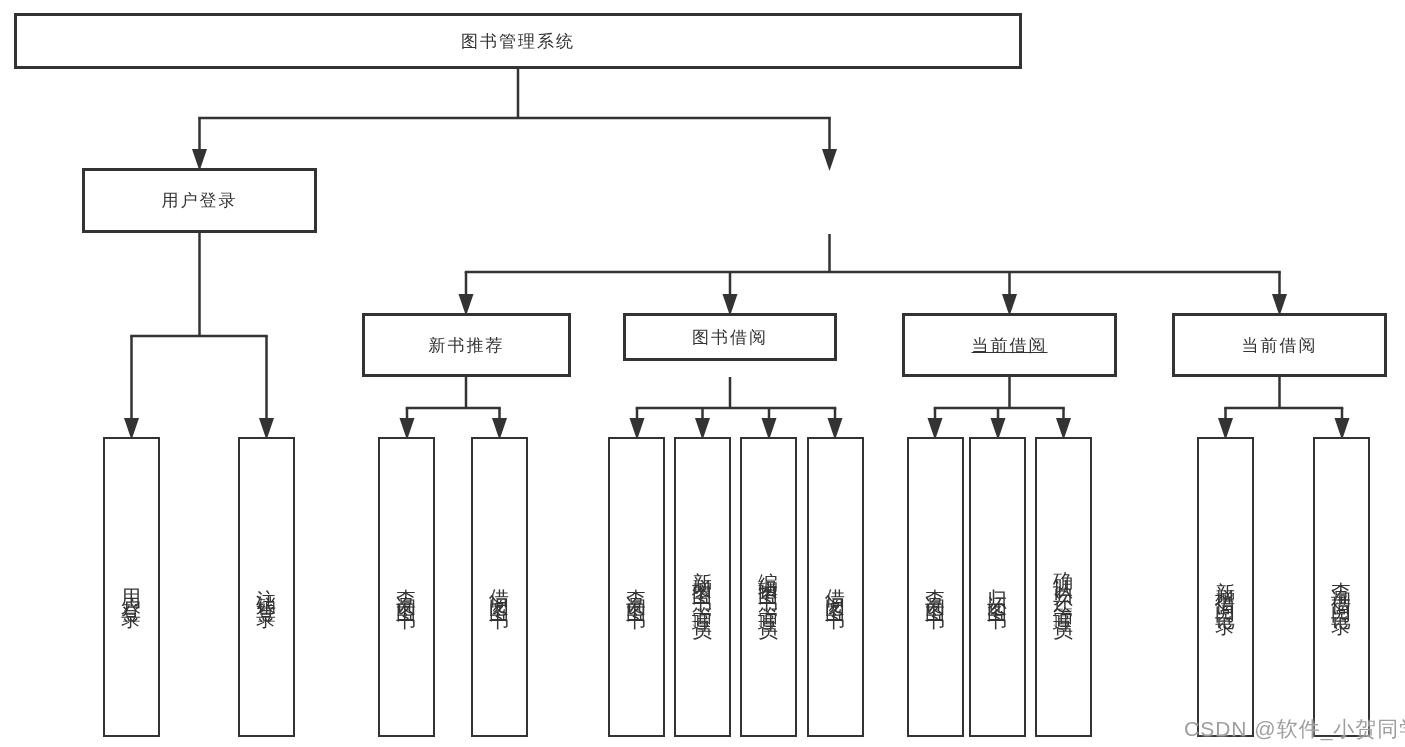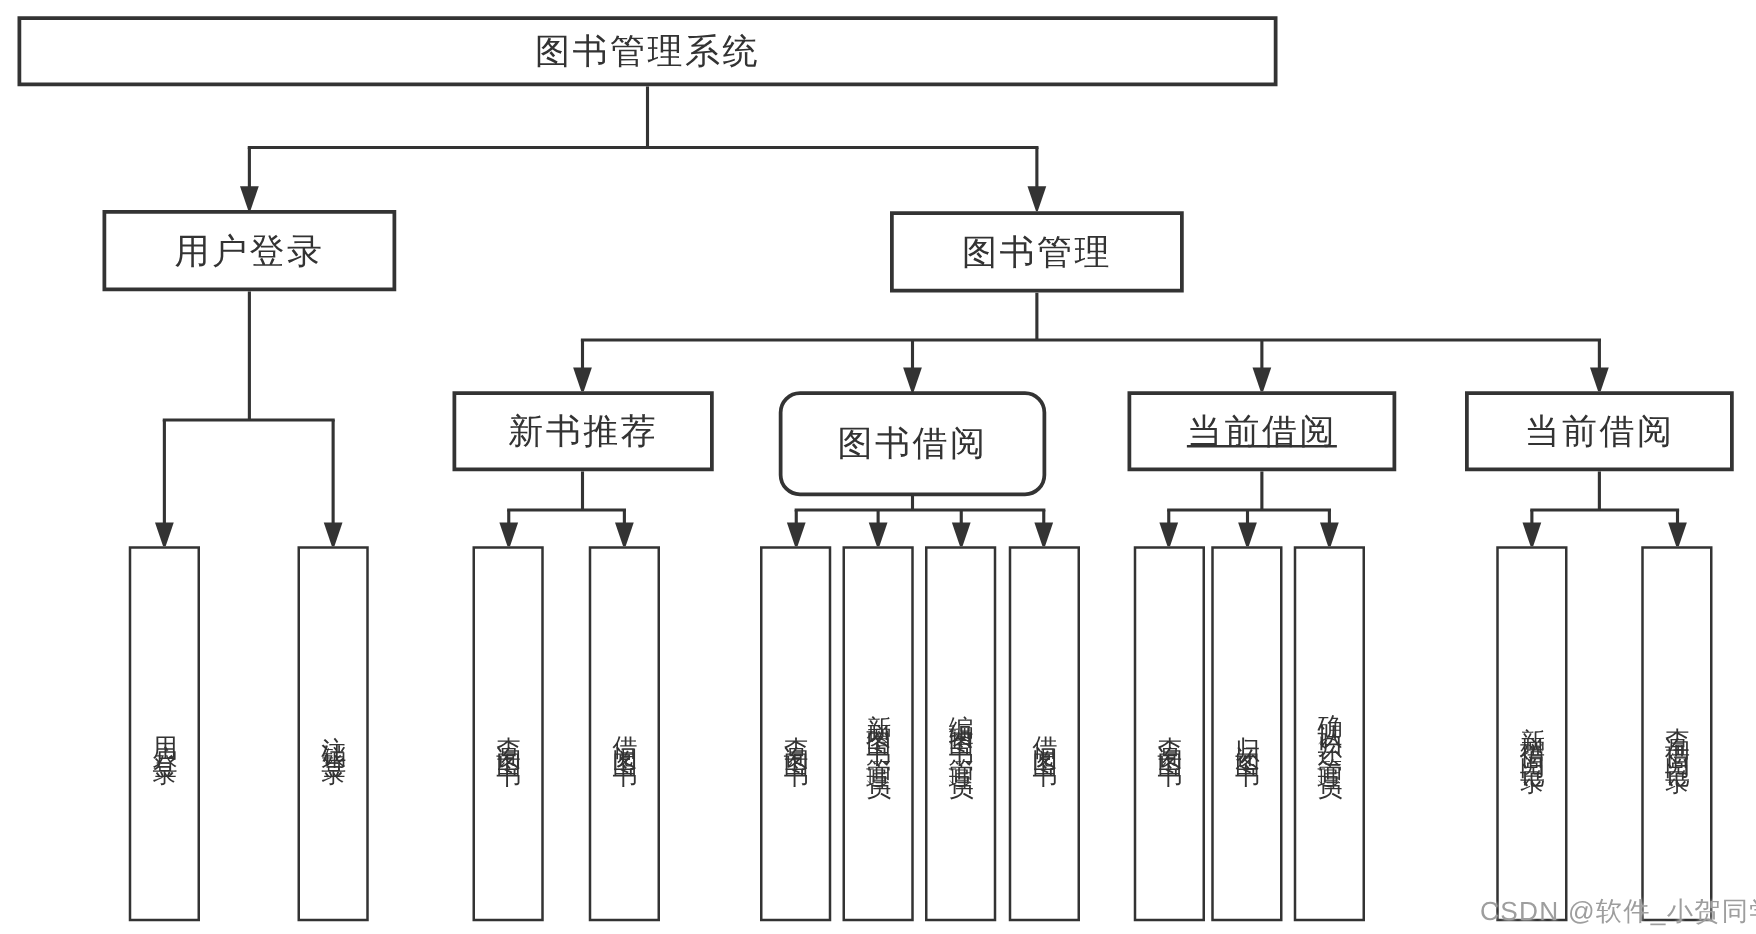--- a/index.html
+++ b/index.html
@@ -12,21 +12,21 @@
   }
   #connectors { position:absolute; left:0; top:0; width:1405px; height:747px; }
   .box {
     position:absolute;
     background:#ffffff;
     border:3px solid #333333;
     box-sizing:border-box;
     display:flex; align-items:center; justify-content:center;
     color:#333333;
   }
-  .hbox { font-size:28px; letter-spacing:2px; }
+  .hbox { font-size:17px; letter-spacing:2px; }
   .vbox { border-width:2.5px; }
   .vbox .vtext {
     writing-mode:vertical-rl;
     text-orientation:mixed;
     font-size:20px;
     line-height:1;
     letter-spacing:7px;
     white-space:nowrap;
   }
   #watermark {
@@ -111,28 +111,25 @@
     </g>
   </svg>
 
   <div class="box hbox" style="left:14px; top:13px; width:1008px; height:56px;">
     <span>图书管理系统</span>
   </div>
 
   <div class="box hbox" style="left:82px; top:168px; width:235px; height:65px;">
     <span>用户登录</span>
   </div>
-  <div class="box hbox" style="left:712px; top:169px; width:235px; height:65px;">
-    <span>图书管理</span>
-  </div>
 
   <div class="box hbox" style="left:362px; top:313px; width:209px; height:64px;">
     <span>新书推荐</span>
   </div>
-  <div class="box hbox" style="left:623px; top:313px; width:214px; height:84px;border-radius:17px;">
+  <div class="box hbox" style="left:623px; top:313px; width:214px; height:48px;">
     <span>图书借阅</span>
   </div>
   <div class="box hbox" style="left:902px; top:313px; width:215px; height:64px;text-decoration:underline;">
     <span>当前借阅</span>
   </div>
   <div class="box hbox" style="left:1172px; top:313px; width:215px; height:64px;">
     <span>当前借阅</span>
   </div>
 
   <div class="box vbox" style="left:103px; top:437px; width:57px; height:300px;">

